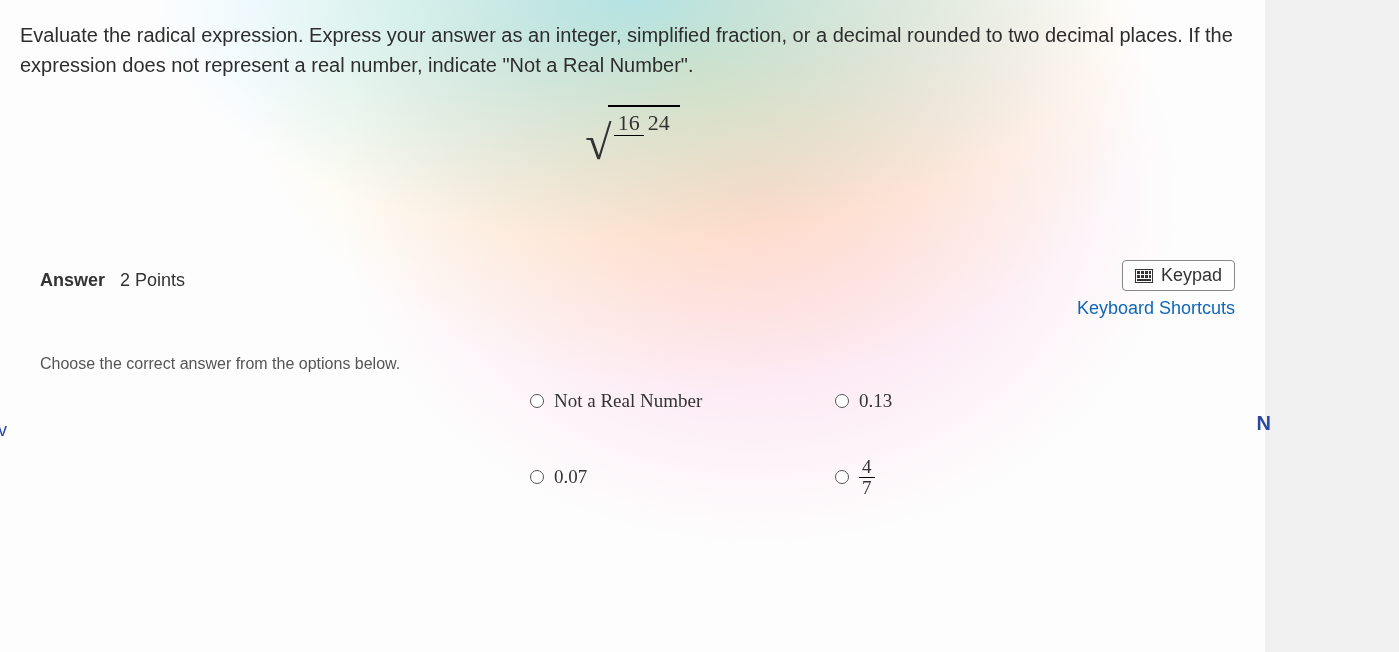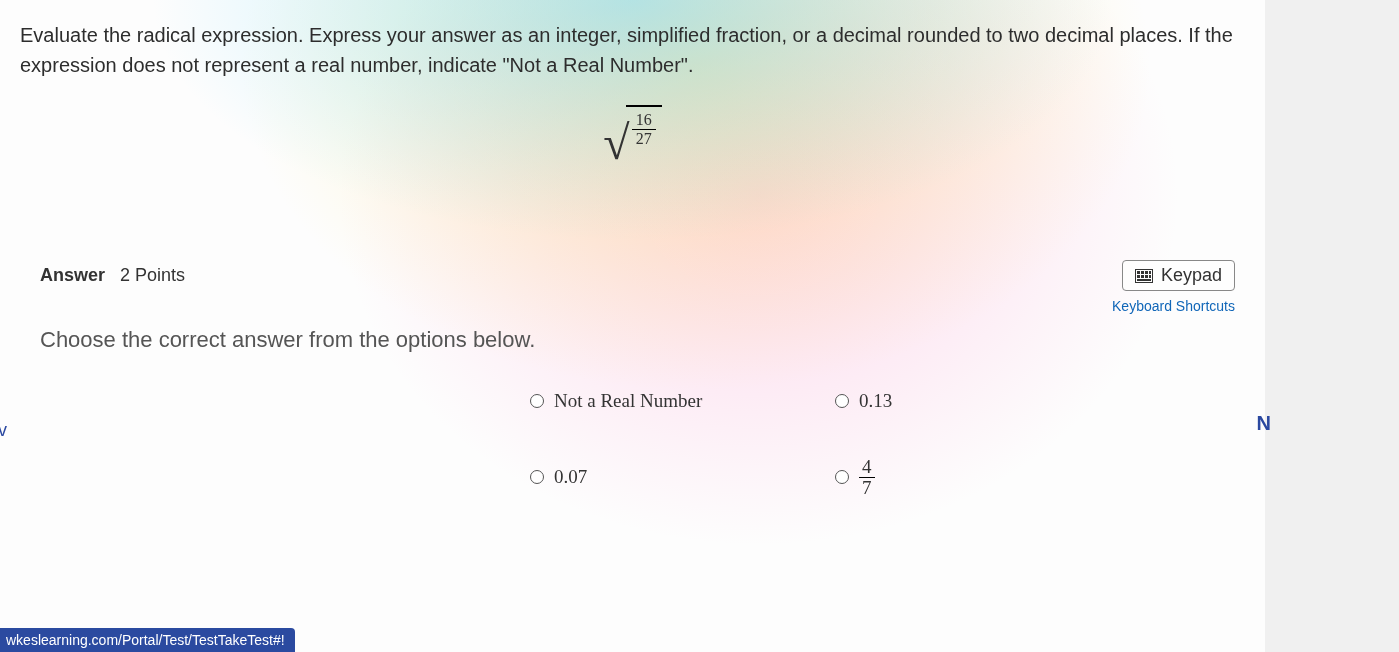--- a/index.html
+++ b/index.html
@@ -39,55 +39,55 @@
     position: relative;
     top: 14px;
   }
   .radicand {
     border-top: 2px solid #000;
     padding: 4px 6px 0 6px;
     margin-left: -4px;
   }
   .frac {
     display: flex;
-    flex-direction: column;
+    flex-direction: row;
     align-items: flex-start;
-    font-size: 16px;
+    font-size: 22px;
     line-height: 1.1;
   }
   .frac .num { border-bottom: 1.5px solid #000; padding: 0 4px; }
   .frac .den { padding: 0 4px; }
 
   .answer-bar {
     position: absolute;
     top: 260px; left: 40px; right: 30px;
     display: flex;
     justify-content: space-between;
-    align-items: center;
+    align-items: flex-end;
   }
   .answer-bar .left { font-size: 18px; color: #333; }
   .answer-bar .left b { font-weight: 700; margin-right: 10px; }
   .keypad-btn {
     display: flex; align-items: center; gap: 8px;
     border: 1px solid #888; border-radius: 4px;
     padding: 4px 12px; background: rgba(255,255,255,0.6);
     font-size: 18px; color: #333; cursor: pointer;
   }
   .keypad-icon { width: 18px; height: 14px; }
 
   .kb-shortcuts {
     position: absolute;
     top: 298px; right: 30px;
-    color: #1066b8; font-size: 14px; cursor: pointer; text-align: center;
+    color: #1066b8; font-size: 18px; cursor: pointer; text-align: center;
   }
 
   .choose-text {
     position: absolute;
-    top: 327px; left: 40px;
-    font-size: 22px; color: #555;
+    top: 355px; left: 40px;
+    font-size: 16px; color: #555;
   }
 
   .options {
     position: absolute;
     top: 390px; left: 530px;
     display: grid;
     grid-template-columns: 260px 200px;
     row-gap: 24px;
     column-gap: 10px;
     font-size: 19px;
@@ -137,21 +137,21 @@
 <div class="page">
 
   <div class="question">Evaluate the radical expression. Express your answer as an integer, simplified fraction, or a decimal rounded to two decimal places. If the expression does not represent a real number, indicate "Not a Real Number".</div>
 
   <div class="math-expr">
     <span class="sqrt">
       <span class="radical-sign">√</span>
       <span class="radicand">
         <span class="frac">
           <span class="num">16</span>
-          <span class="den">27</span>
+          <span class="den">24</span>
         </span>
       </span>
     </span>
   </div>
 
   <div class="answer-bar">
     <div class="left">
       <b>Answer</b>
       <span>2 Points</span>
     </div>
@@ -194,15 +194,14 @@
       <span class="opt-frac">
         <span class="n">4</span>
         <span class="d">7</span>
       </span>
     </div>
   </div>
 
   <div class="prev-btn">ev</div>
   <div class="next-btn">N</div>
 
-  <div class="url-bar">wkeslearning.com/Portal/Test/TestTakeTest#!</div>
 
 </div>
 
 </body></html>

